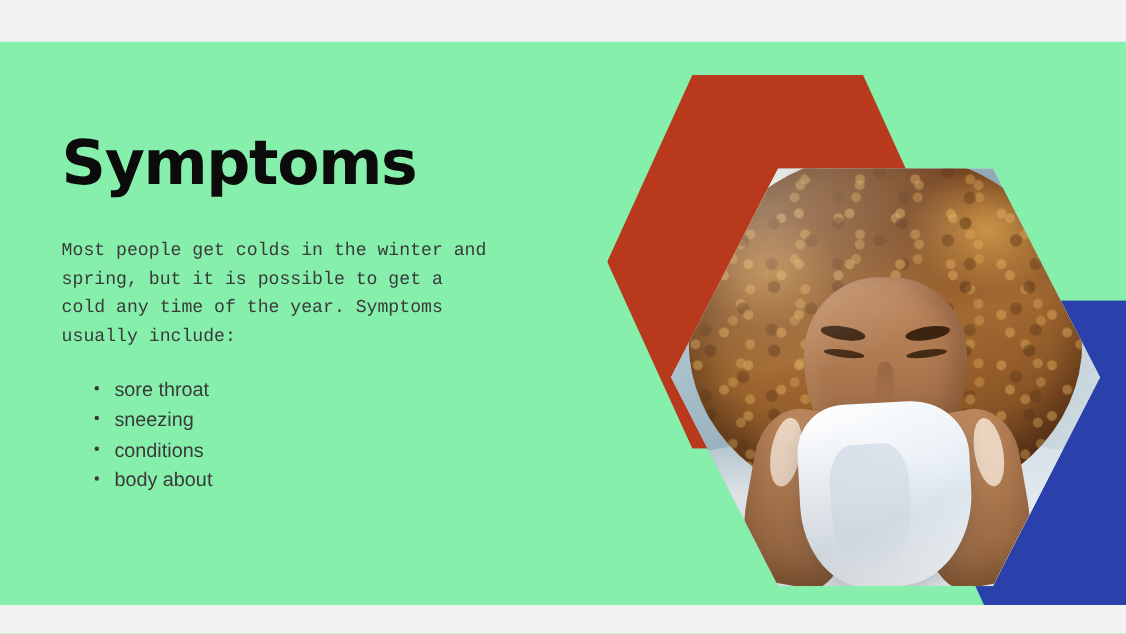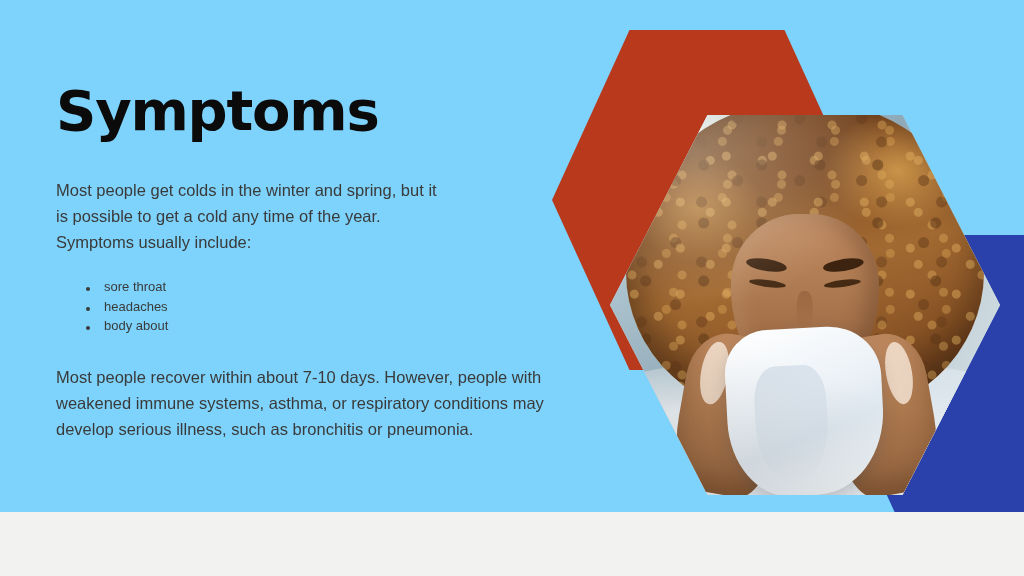--- a/index.html
+++ b/index.html
@@ -8,22 +8,23 @@
   body {
     background:#f2f2f0;
     font-family:"Liberation Sans", sans-serif;
     position:relative;
   }
 
   
   .slide {
     position:absolute; inset:0;
     width:1024px; height:512px;
-    background:#7dd3fc;
+    background:#86efac;
     overflow:hidden;
+    margin-top:38px;
   }
 
   
   .content {
     position:absolute;
     left:56px; top:82px;
     width:560px;
   }
 
   .page-title {
@@ -35,29 +36,30 @@
     font-family:"DejaVu Sans", sans-serif;
     margin-bottom:0;
   }
 
   .intro-para {
     margin-top:36px;
     font-size:16.5px;
     line-height:1.58;
     color:#3a3a3a;
     max-width:390px;
+    font-family:Liberation Mono, monospace;
   }
 
   .symptom-list {
     margin-top:22px;
     margin-left:30px;
     list-style:none;
   }
   .symptom-list li {
-    font-size:13px;
+    font-size:18px;
     line-height:1.52;
     color:#3a3a3a;
     position:relative;
     padding-left:18px;
   }
   .symptom-list li::before {
     content:"";
     position:absolute;
     left:0; top:10px;
     width:4px; height:4px;
@@ -275,25 +277,25 @@
 <div class="slide">
 
   <div class="content">
 
     <h1 class="page-title">Symptoms</h1>
 
     <p class="intro-para">Most people get colds in the winter and spring, but it is possible to get a cold any time of the year. Symptoms usually include:</p>
 
     <ul class="symptom-list">
       <li>sore throat</li>
-      <li>headaches</li>
+      <li>sneezing</li>
+      <li>conditions</li>
       <li>body about</li>
     </ul>
 
-    <p class="outro-para">Most people recover within about 7-10 days. However, people with weakened immune systems, asthma, or respiratory conditions may develop serious illness, such as bronchitis or pneumonia.</p>
   </div>
 
   <div class="graphics">
 
     <div class="hex hex-red"></div>
     <div class="hex hex-blue"></div>
 
     <div class="hex hex-photo">
       <div class="photo">
         <div class="photo-torso"></div>

